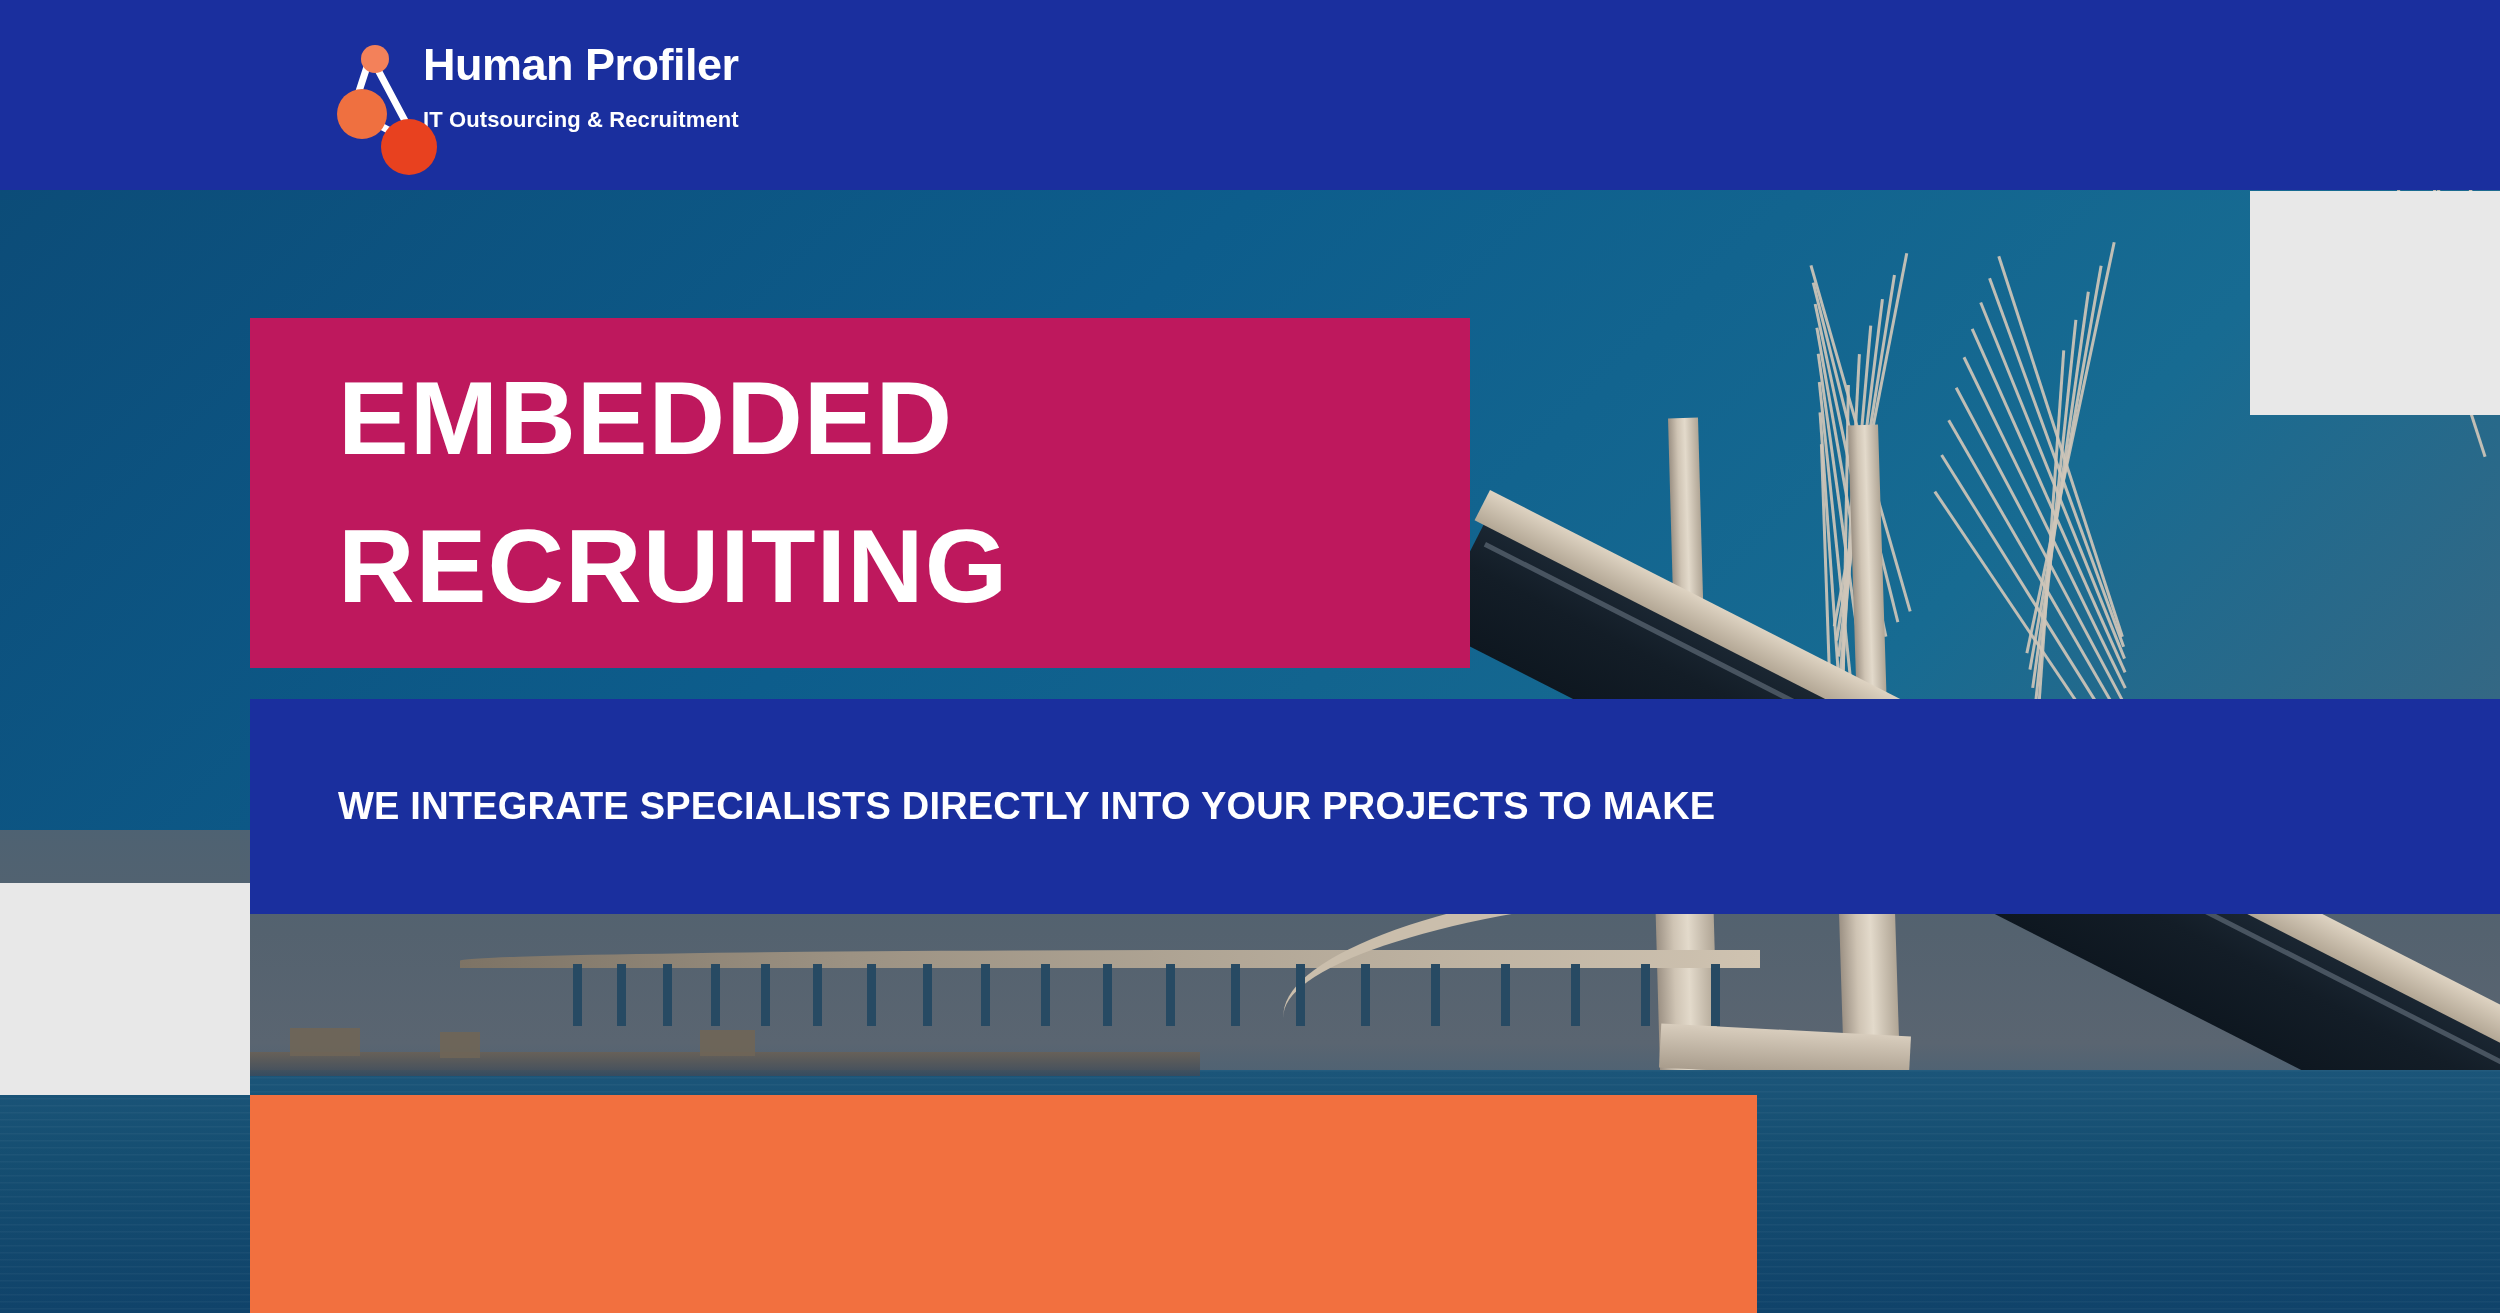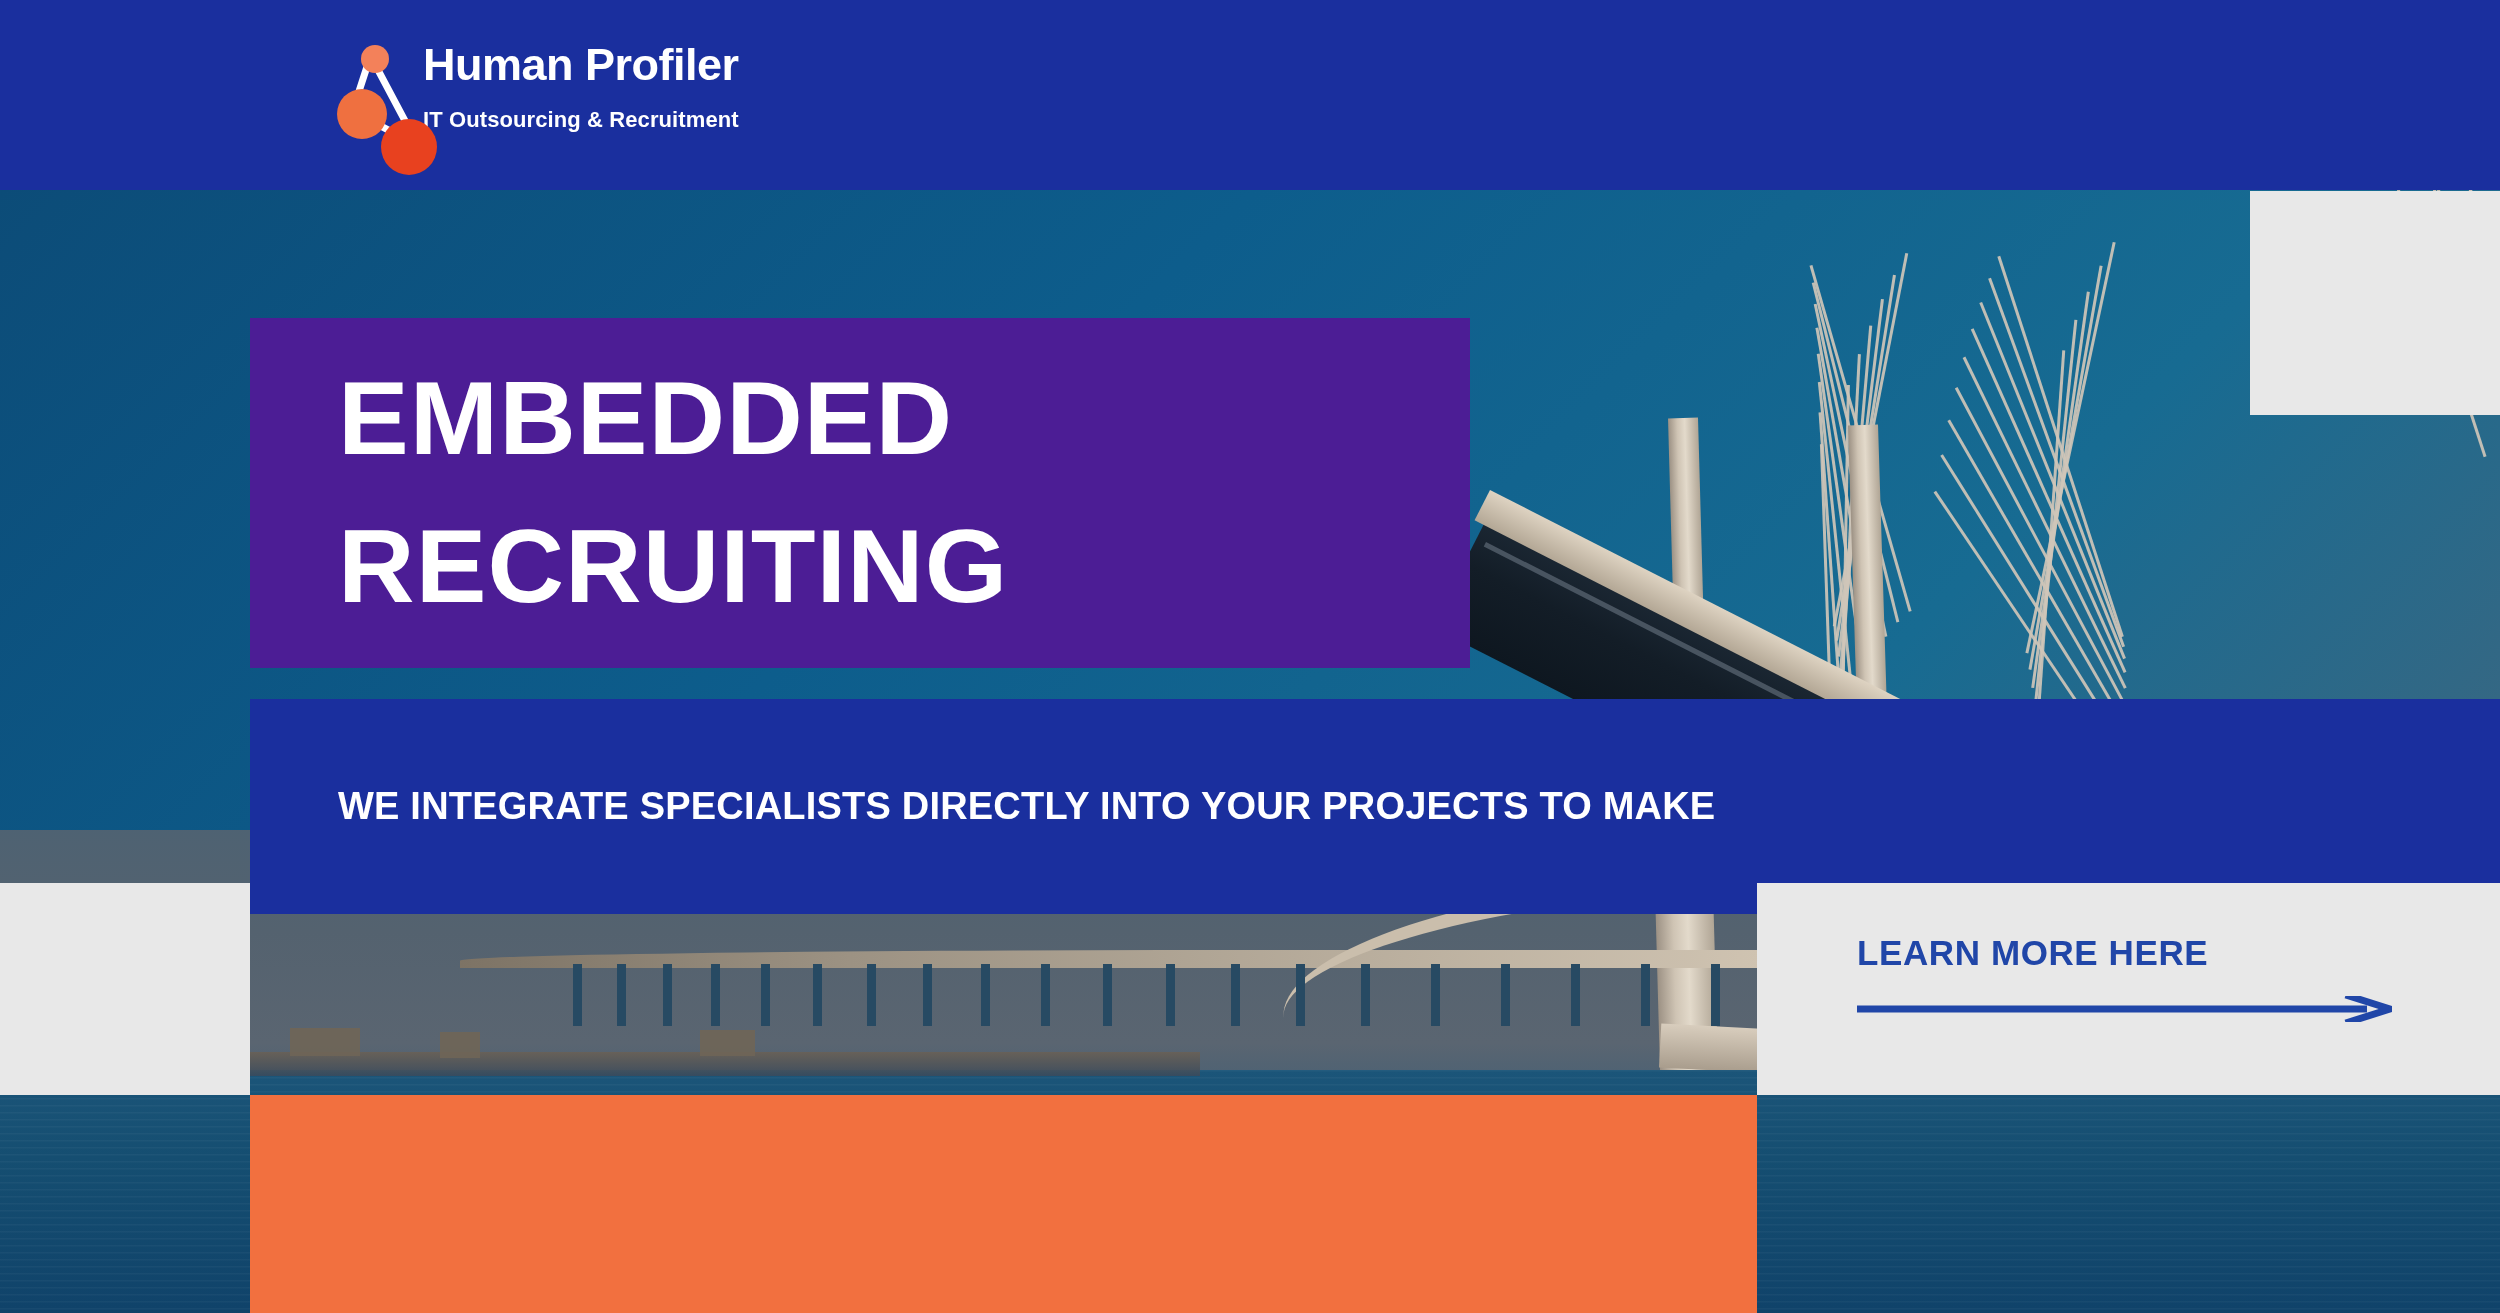--- a/index.html
+++ b/index.html
@@ -143,21 +143,21 @@
 
   
   .grey-box-tr {
     position:absolute; left:2250px; top:191px; width:250px; height:224px;
     background:#e8e8e8; z-index:12;
   }
 
   
   .headline-block {
     position:absolute; left:250px; top:318px; width:1220px; height:350px;
-    background:#4c1d95; z-index:14;
+    background:#be185d; z-index:14;
     display:flex; flex-direction:column; justify-content:center;
     padding-left:88px;
   }
   .headline-line {
     color:#ffffff;
     font-size:104px;
     font-weight:bold;
     line-height:1.42;
     letter-spacing:1px;
     transform:scaleX(1.02);
@@ -328,27 +328,16 @@
     <div class="headline-line">EMBEDDED</div>
     <div class="headline-line">RECRUITING</div>
   </div>
 
   <div class="subhead-band">
     <div class="subhead-line">WE INTEGRATE SPECIALISTS DIRECTLY INTO YOUR PROJECTS TO MAKE</div>
   </div>
 
   <div class="grey-left"></div>
 
-  <div class="cta-panel">
-    <div class="cta-inner">
-      <div class="cta-label">LEARN MORE HERE</div>
-      <div class="cta-arrow">
-        <svg width="535" height="26" viewBox="0 0 535 26" xmlns="http://www.w3.org/2000/svg">
-          <line x1="0" y1="13" x2="510" y2="13" stroke="#2046a8" stroke-width="7"></line>
-          <polyline points="492,0 533,13 492,26" fill="none" stroke="#2046a8" stroke-width="7" stroke-linecap="square"></polyline>
-        </svg>
-      </div>
-    </div>
-  </div>
 
   <div class="orange-block"></div>
 
 </div>
 
 </body></html>

